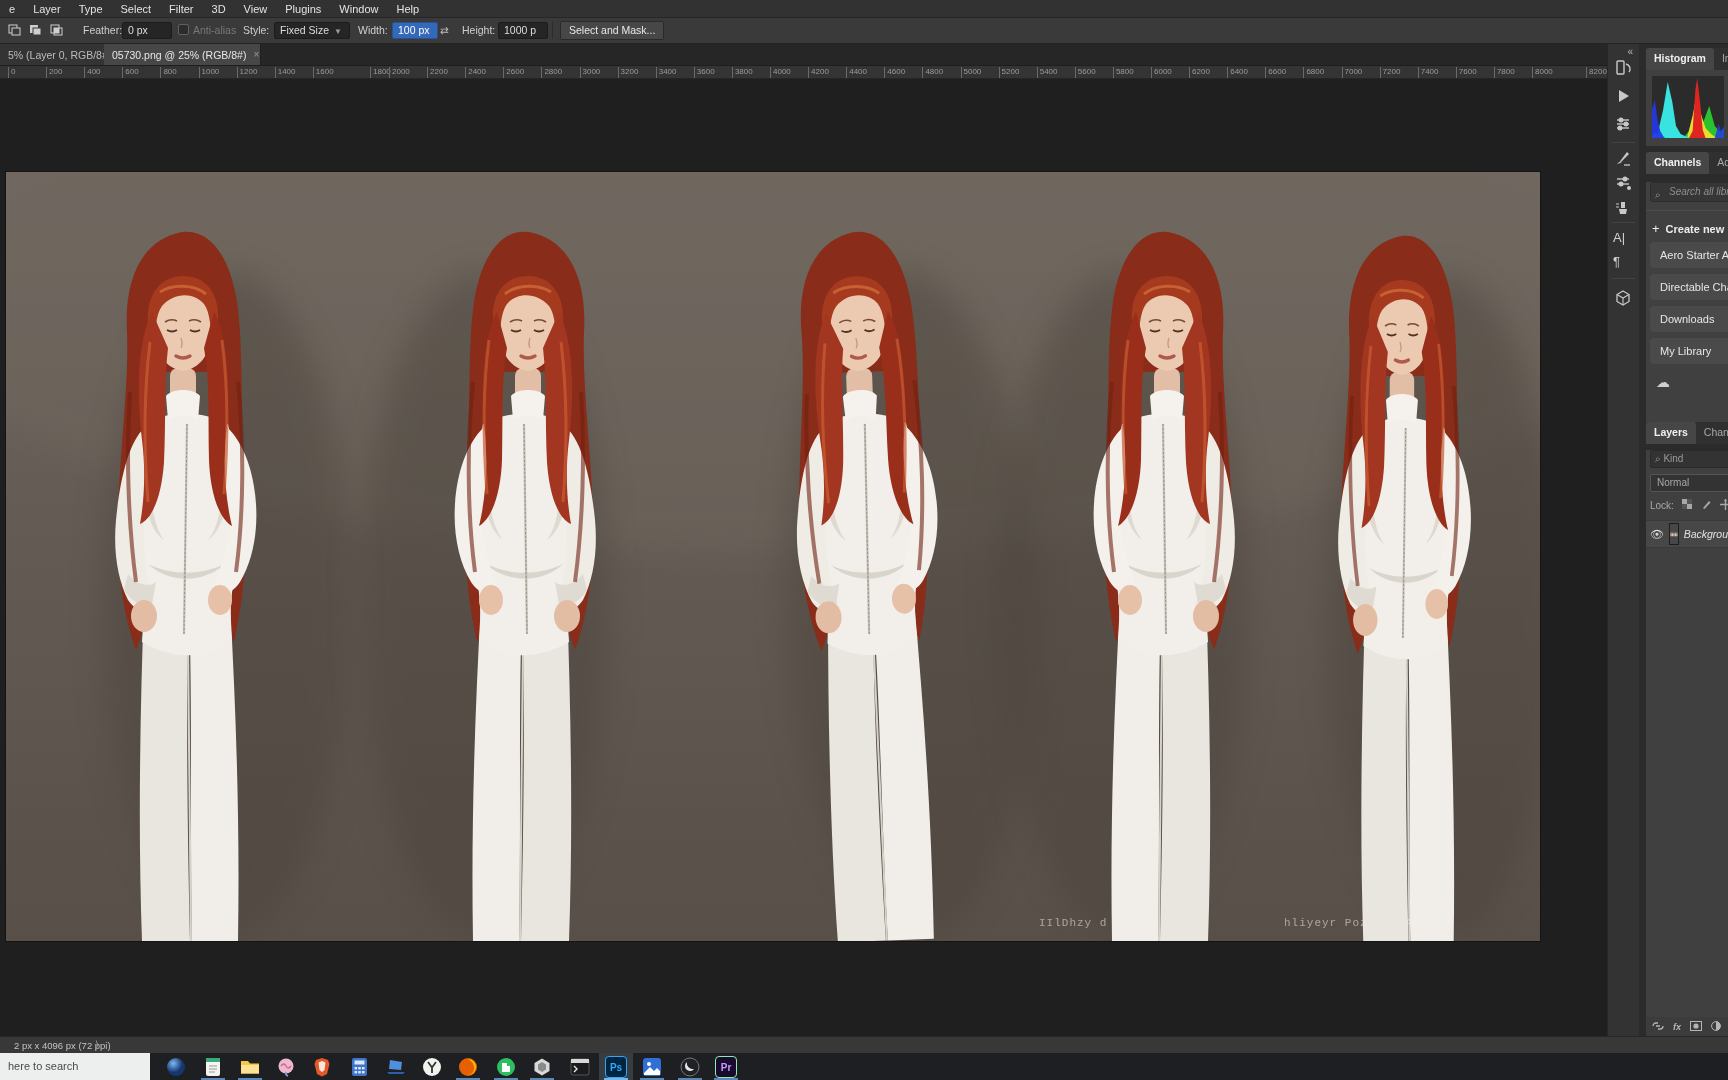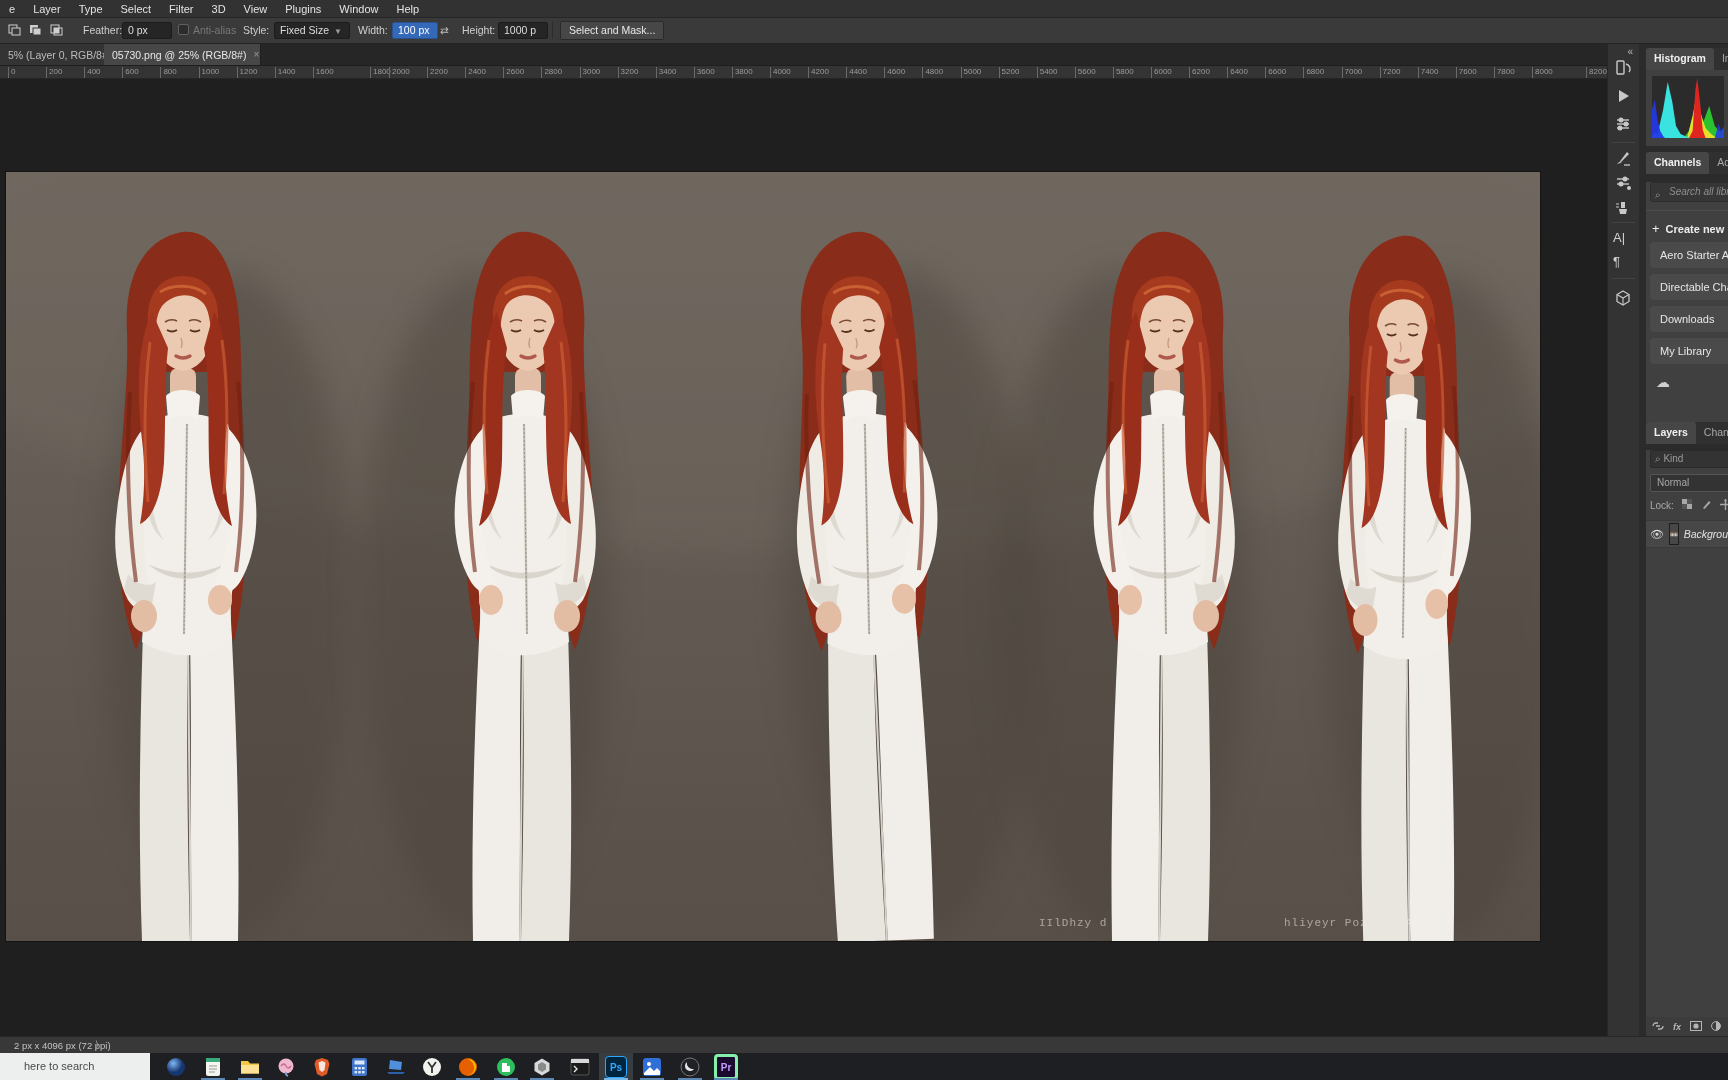--- a/index.html
+++ b/index.html
@@ -90,21 +90,21 @@
             padding-left:4px;border-top:1px solid #3a3a3a;border-bottom:1px solid #3a3a3a;}
   .eye{color:#d8d8d8;font-size:11px;}
   .lthumb{width:34px;height:20px;outline:1px solid #1e1e1e;}
   .lname{font-size:10.5px;font-style:italic;color:#e2e2e2;white-space:nowrap;}
   .lyrbottom{position:absolute;left:1646px;top:1017px;width:82px;height:19px;background:#3c3c3c;
              display:flex;gap:9px;align-items:center;padding-left:6px;color:#b5b5b5;font-size:9px;}
 
   
   .taskbar{left:0;top:1053px;width:1728px;height:27px;background:#1d1f22;}
   .tsearch{position:absolute;left:0;top:0;width:150px;height:27px;background:#edeeee;color:#4a4a4a;
-           font-size:11px;line-height:27px;padding-left:24px;box-sizing:border-box;}
+           font-size:11px;line-height:27px;padding-left:8px;box-sizing:border-box;}
   .tb-icon{position:absolute;top:2px;width:24px;height:24px;display:flex;align-items:center;justify-content:center;}
   .tb-slab{position:absolute;top:0;width:34px;height:27px;background:#383d42;}
   .tb-line{position:absolute;top:25px;width:24px;height:2px;background:#5d87b5;}
   .tb-line-hi{background:#76b9ed;}
   .ic{border-radius:4px;display:flex;align-items:center;justify-content:center;
       font-weight:bold;font-size:10px;}
 </style>
 </head>
 <body>
 
@@ -574,21 +574,21 @@
           <path d="M2,16 L8,10 L12,14 L15,11 L18,14 L18,18 L2,18 Z" fill="#fff"></path>
         </svg>
       </div>
     <div class="tb-icon" style="left:678px;">
       <svg width="20" height="20">
           <circle cx="10" cy="10" r="9" fill="#1f2224" stroke="#777"></circle>
           <path d="M7,5 a5,5 0 1 0 7,7 a6,6 0 0 1 -7,-7 Z" fill="#e8e8e8"></path>
         </svg>
       </div>
     <div class="tb-icon" style="left:714px;">
-      <div class="ic" style="width:20px;height:20px;background:#1a0b2e;color:#c79bff;border:3px solid #86efac;">Pr</div>
+      <div class="ic" style="width:20px;height:20px;background:#1a0b2e;color:#c79bff;border:1px solid #86efac;">Pr</div>
       </div>
 
     <div class="tb-line" style="left:201px;"></div>
     <div class="tb-line" style="left:238px;"></div>
     <div class="tb-line" style="left:456px;"></div>
     <div class="tb-line" style="left:494px;"></div>
     <div class="tb-line" style="left:530px;"></div>
     <div class="tb-line tb-line-hi" style="left:604px;"></div>
     <div class="tb-line" style="left:640px;"></div>
     <div class="tb-line" style="left:678px;"></div>

